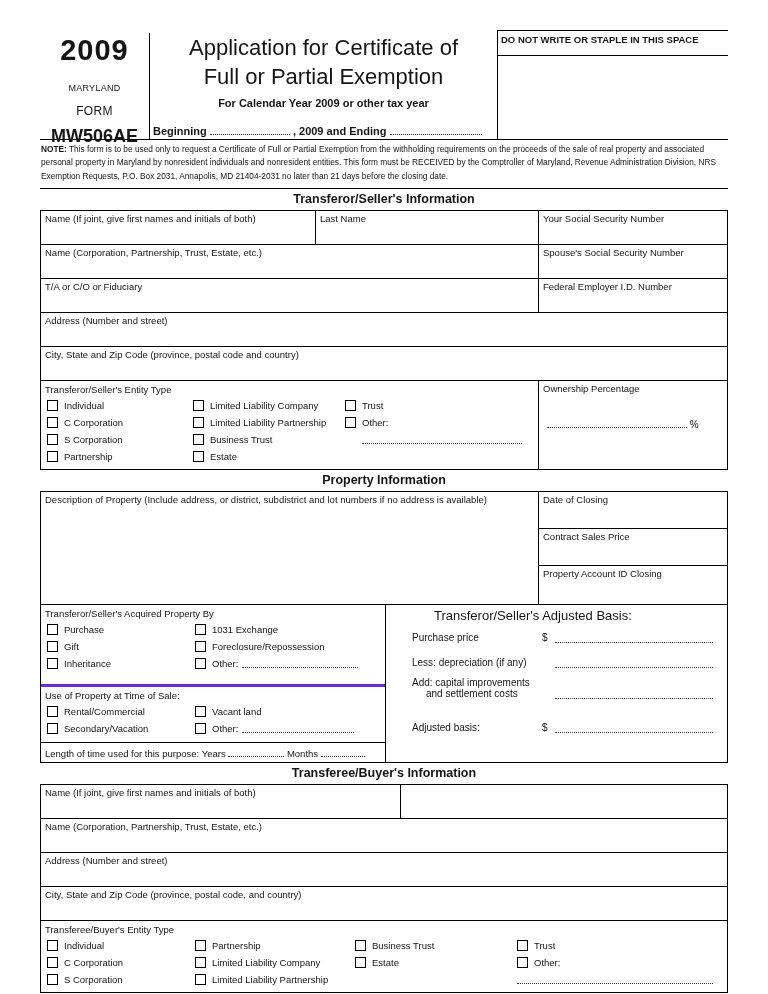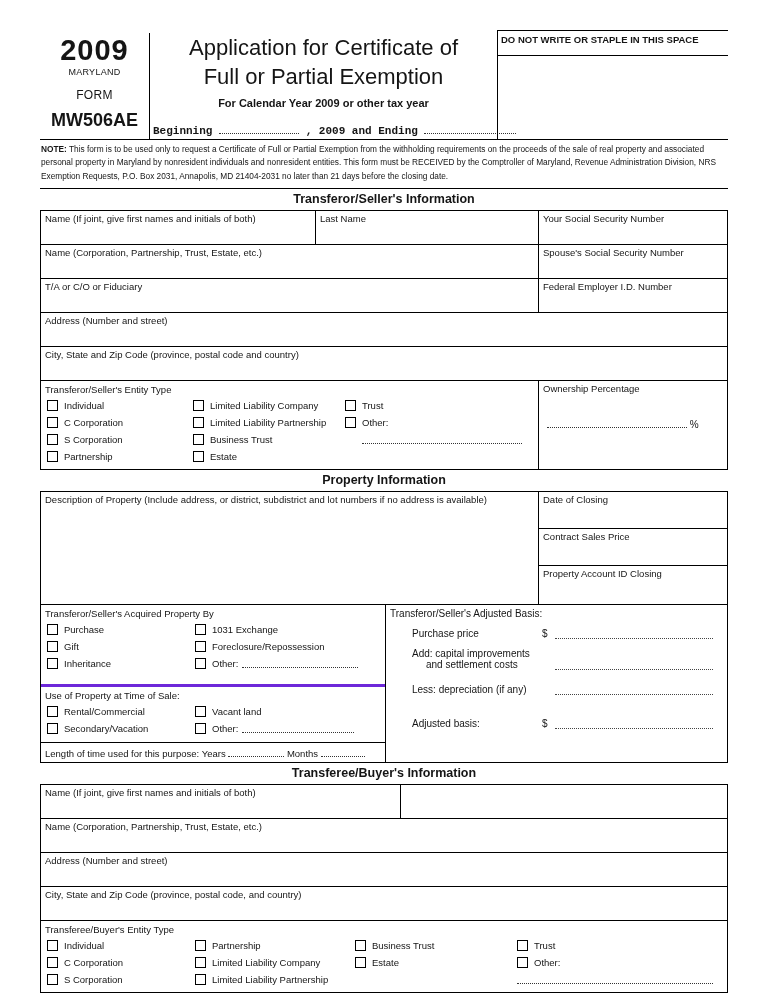--- a/index.html
+++ b/index.html
@@ -6,27 +6,27 @@
   html,body{background:#e9e9e9;}
   body{width:768px;height:994px;font-family:"Liberation Sans","DejaVu Sans",sans-serif;color:#151515;}
   .page{position:relative;width:768px;height:994px;background:#ffffff;overflow:hidden;}
   .formwrap{position:absolute;left:40px;top:30px;width:688px;}
   .b{font-weight:bold;}
 
   
   .header{position:relative;height:110px;border-bottom:1px solid #000;}
   .h-left{position:absolute;left:0;top:3px;bottom:0;width:110px;border-right:1px solid #000;text-align:center;}
   .year{font-size:29px;font-weight:bold;letter-spacing:1px;margin-top:1px;}
-  .state{font-size:9px;margin-top:0;letter-spacing:.3px;}
+  .state{font-size:9px;margin-top:16px;letter-spacing:.3px;}
   .form-word{font-size:12px;margin-top:11px;letter-spacing:.3px;}
   .form-number{font-size:18px;font-weight:bold;margin-top:8px;}
   .h-center{position:absolute;left:110px;top:0;bottom:0;width:347px;}
   .title{font-size:22px;text-align:center;margin-top:4px;line-height:1.3;}
   .subtitle{font-size:11px;font-weight:bold;text-align:center;margin-top:6px;}
-  .beginrow{position:absolute;bottom:2px;left:3px;right:0;font-size:11px;font-weight:bold;white-space:nowrap;font-family:Liberation Mono, monospace;}
+  .beginrow{position:absolute;bottom:2px;left:3px;right:0;font-size:11px;font-weight:bold;white-space:nowrap;}
   .h-right{position:absolute;right:0;top:0;bottom:0;width:231px;border-left:1px solid #000;}
   .donot{border-top:1px solid #000;border-bottom:1px solid #000;height:26px;font-size:9.5px;font-weight:bold;padding:3px 1px 0 3px;}
 
   .dotline{display:inline-block;border-bottom:1px dotted #333;height:10px;vertical-align:baseline;}
 
   
   .note{border-bottom:1px solid #000;font-size:8.3px;line-height:1.6;padding:3px 1px 5px 1px;}
 
   .sec-title{font-size:12.5px;font-weight:bold;text-align:center;padding:3px 0 4px;}
 
@@ -51,21 +51,21 @@
 
   
   .pright{width:189px;display:flex;flex-direction:column;border-left:1px solid #000;}
   .pbox{border-bottom:1px solid #000;height:37px;padding:2px 4px;font-size:9.5px;}
   .pbox:last-child{border-bottom:none;flex:1;}
   .pleft{width:344px;}
   .acq{border-bottom:3px solid #6d28d9;padding:3px 4px 12px;}
   .useblk{border-bottom:1px solid #000;padding:3px 4px 5px;}
   .lenrow{padding:4px 4px 3px;font-size:9.5px;white-space:nowrap;}
   .adj{flex:1;border-left:1px solid #000;padding:3px 4px;}
-  .adj-title{font-size:10px;}
+  .adj-title{font-size:13px;margin-left:44px;}
   .ab-row{display:flex;align-items:flex-end;margin:9px 10px 0 22px;font-size:10px;}
   .ab-lbl{flex:1;}
   .ab-ind{margin-left:14px;}
   .ab-pre{width:13px;font-size:10px;}
   .ab-line{width:158px;border-bottom:1px dotted #444;height:10px;flex:none;}
 
   .footer{margin-top:5px;font-size:8.5px;}
 </style>
 </head>
 <body>
@@ -289,33 +289,33 @@
           <span class="dotline" style="width:44px"></span>
         </div>
       </div>
       <div class="adj grow">
         <div class="adj-title">Transferor/Seller's Adjusted Basis:</div>
         <div class="ab-row">
           <div class="ab-lbl">Purchase price</div>
           <div class="ab-pre">$</div>
           <div class="ab-line"></div>
         </div>
+        <div class="ab-row" style="margin-top:14px">
+          <div class="ab-lbl">Less: depreciation (if any)</div>
+          <div class="ab-pre"></div>
+          <div class="ab-line"></div>
+        </div>
         <div class="ab-row">
           <div class="ab-lbl">
             <div>Add: capital improvements</div>
             <div class="ab-ind">and settlement costs</div>
           </div>
           <div class="ab-pre"></div>
           <div class="ab-line"></div>
         </div>
-        <div class="ab-row" style="margin-top:14px">
-          <div class="ab-lbl">Less: depreciation (if any)</div>
-          <div class="ab-pre"></div>
-          <div class="ab-line"></div>
-        </div>
         <div class="ab-row" style="margin-top:23px">
           <div class="ab-lbl">Adjusted basis:</div>
           <div class="ab-pre">$</div>
           <div class="ab-line"></div>
         </div>
       </div>
     </div>
   </div>
 
   <div class="sec-title">Transferee/Buyer's Information</div>

